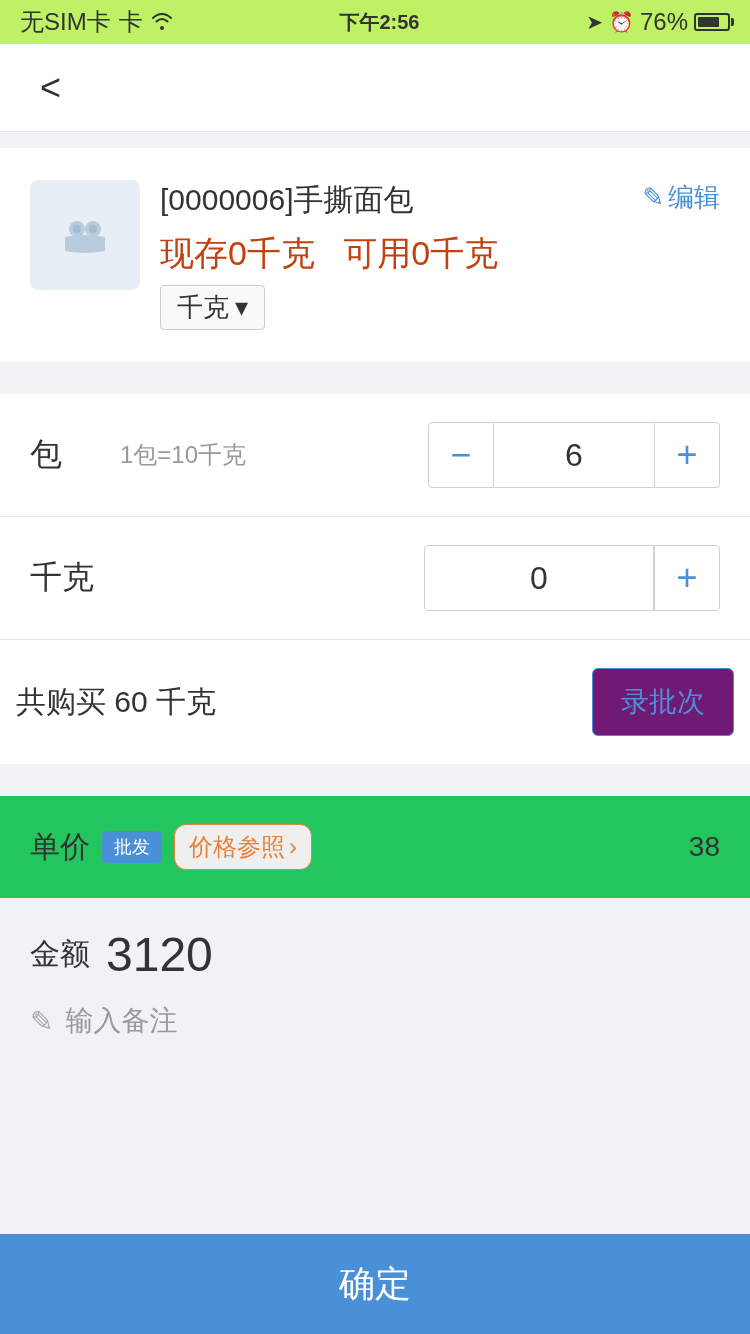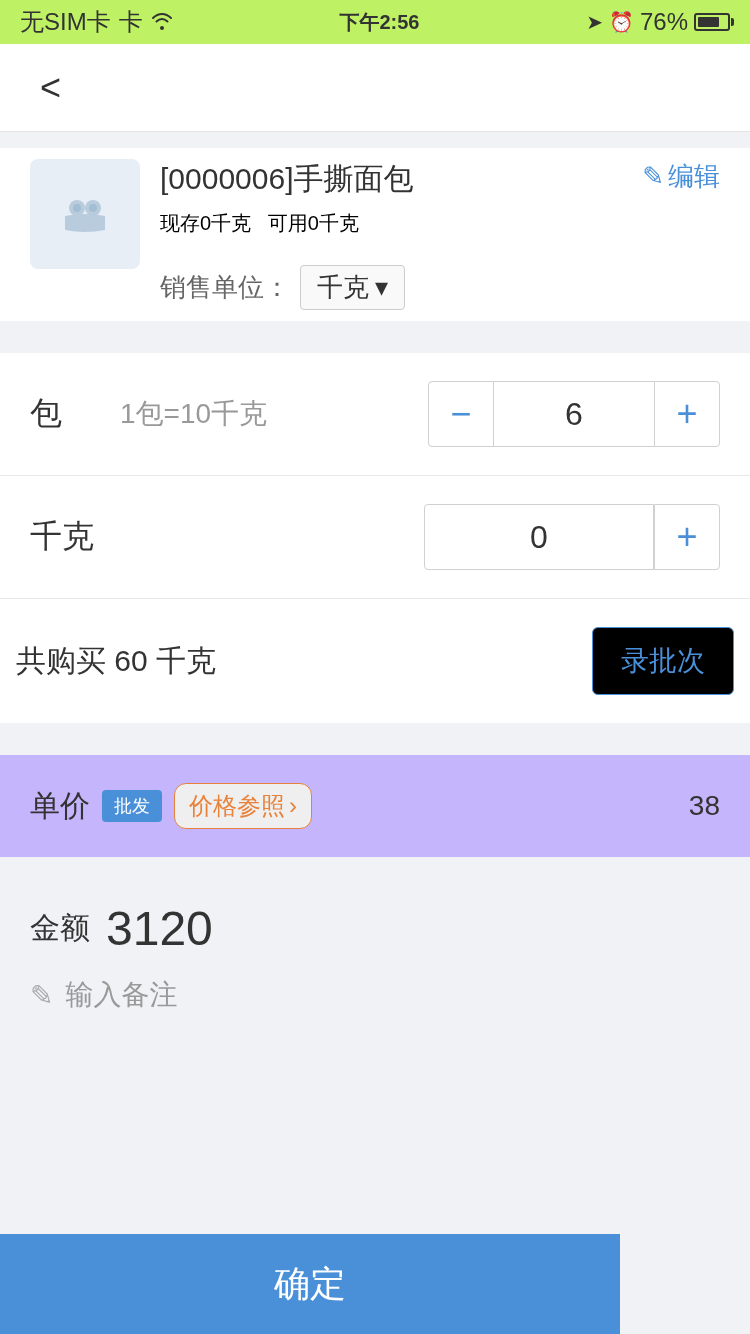--- a/index.html
+++ b/index.html
@@ -60,40 +60,40 @@
       left: 50%;
       transform: translateX(-50%);
       font-size: 34px;
       font-weight: 500;
       color: #333;
     }
 
     
     .product-section {
       background: #fff;
-      padding: 11px 30px;
+      padding: 32px 30px;
       margin-top: 16px;
       display: flex;
       align-items: flex-start;
       gap: 20px;
     }
     .product-image {
       width: 110px;
       height: 110px;
       background: #e8eef5;
       border-radius: 8px;
       display: flex;
       align-items: center;
       justify-content: center;
       flex-shrink: 0;
     }
     .product-image svg { width: 60px; height: 60px; opacity: 0.5; }
     .product-info { flex: 1; }
     .product-name { font-size: 30px; font-weight: 500; color: #333; margin-bottom: 10px; }
-    .product-stock { font-size: 20px; color: #000000; margin-bottom: 28px; }
+    .product-stock { font-size: 34px; color: #c2410c; margin-bottom: 8px; }
     .product-unit-row { display: flex; align-items: center; gap: 10px; font-size: 26px; color: #666; }
     .unit-select {
       border: 1px solid #ccc;
       border-radius: 4px;
       padding: 4px 16px;
       font-size: 26px;
       color: #333;
       background: #f9f9f9;
       display: flex; align-items: center; gap: 6px;
     }
@@ -115,21 +115,21 @@
       align-items: center;
       padding: 28px 30px;
       border-bottom: 1px solid #e8e8e8;
     }
     .quantity-label {
       font-size: 32px;
       color: #333;
       min-width: 80px;
     }
     .quantity-hint {
-      font-size: 28px;
+      font-size: 24px;
       color: #999;
       margin-left: 10px;
       flex: 1;
     }
     .quantity-controls {
       display: flex;
       align-items: center;
       gap: 0;
     }
     .qty-btn {
@@ -176,30 +176,30 @@
       justify-content: space-between;
       margin-top: 0;
     }
     .total-text { font-size: 30px; color: #333; }
     .record-btn {
       border: 1px solid #4a90d9;
       border-radius: 6px;
       padding: 14px 28px;
       font-size: 28px;
       color: #4a90d9;
-      background: #000000;
+      background: #701a75;
       cursor: pointer;
     }
 
     
     .divider { height: 16px; background: #f0f2f5; }
 
     
     .price-section {
-      background: #c4b5fd;
+      background: #22c55e;
       margin-top: 16px;
       padding: 28px 30px;
     }
     .price-row {
       display: flex;
       align-items: center;
       gap: 12px;
     }
     .price-label { font-size: 30px; color: #333; }
     .price-tag {
@@ -222,21 +222,21 @@
       margin-left: auto;
       font-size: 28px;
       color: #333;
       font-weight: 500;
     }
 
     
     .amount-section {
       background: #f0f2f5;
       padding: 28px 30px;
-      margin-top: 16px;
+      margin-top: 1px;
     }
     .amount-row {
       display: flex;
       align-items: center;
       gap: 16px;
       margin-bottom: 20px;
     }
     .amount-label { font-size: 30px; color: #333; }
     .amount-value { font-size: 48px; color: #333; font-weight: 500; }
     .note-row {
@@ -247,21 +247,21 @@
       font-size: 28px;
       cursor: pointer;
     }
     .pencil-icon { font-size: 28px; color: #aaa; }
 
     
     .confirm-btn {
       position: fixed;
       bottom: 0;
       left: 0;
-      width: 620px;
+      width: 750px;
       height: 100px;
       background: #4a90d9;
       color: #fff;
       font-size: 36px;
       border: none;
       cursor: pointer;
       display: flex;
       align-items: center;
       justify-content: center;
     }
@@ -312,21 +312,20 @@
       <span class="edit-btn">
         <span>✎</span>
         <span>编辑</span>
       </span>
     </div>
     <div class="product-stock">
       <span>现存0千克</span>&nbsp;&nbsp;
       <span>可用0千克</span>
     </div>
     <div class="product-unit-row">
-      <span>销售单位：</span>
       <div class="unit-select">
         <span>千克</span>
         <span>▾</span>
       </div>
     </div>
   </div>
 </div>
 
 <div class="divider"></div>
 

